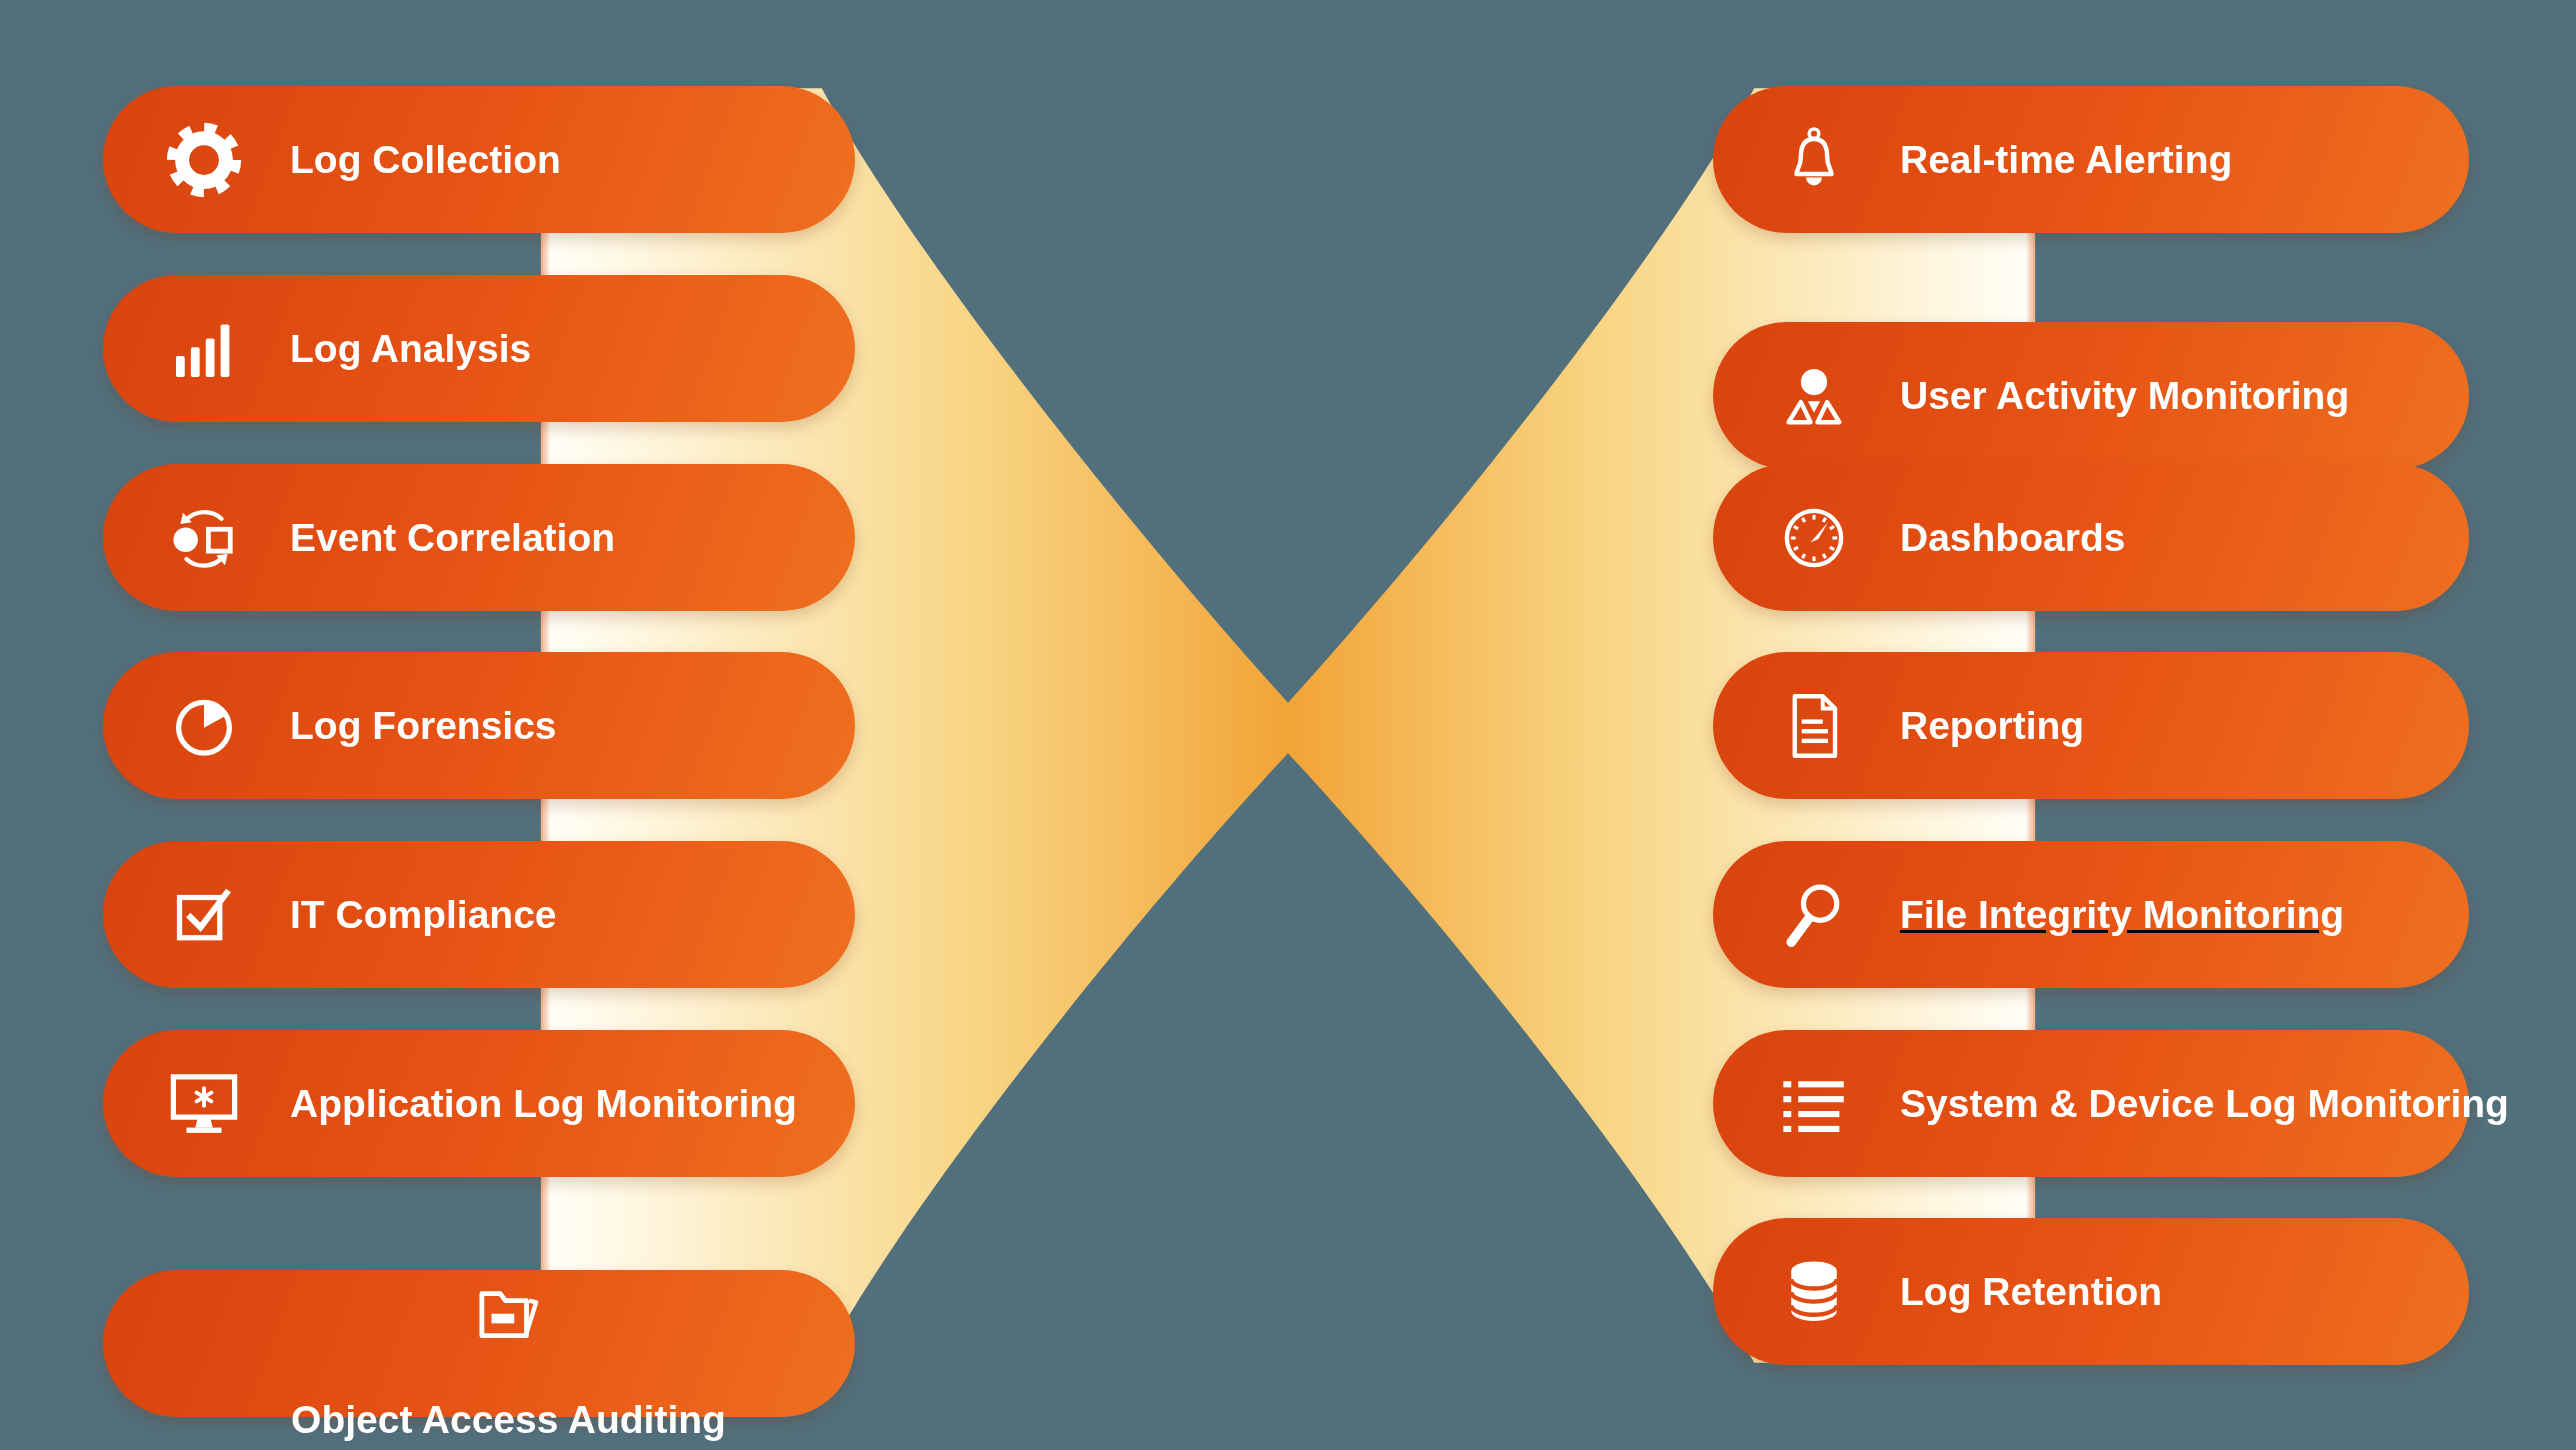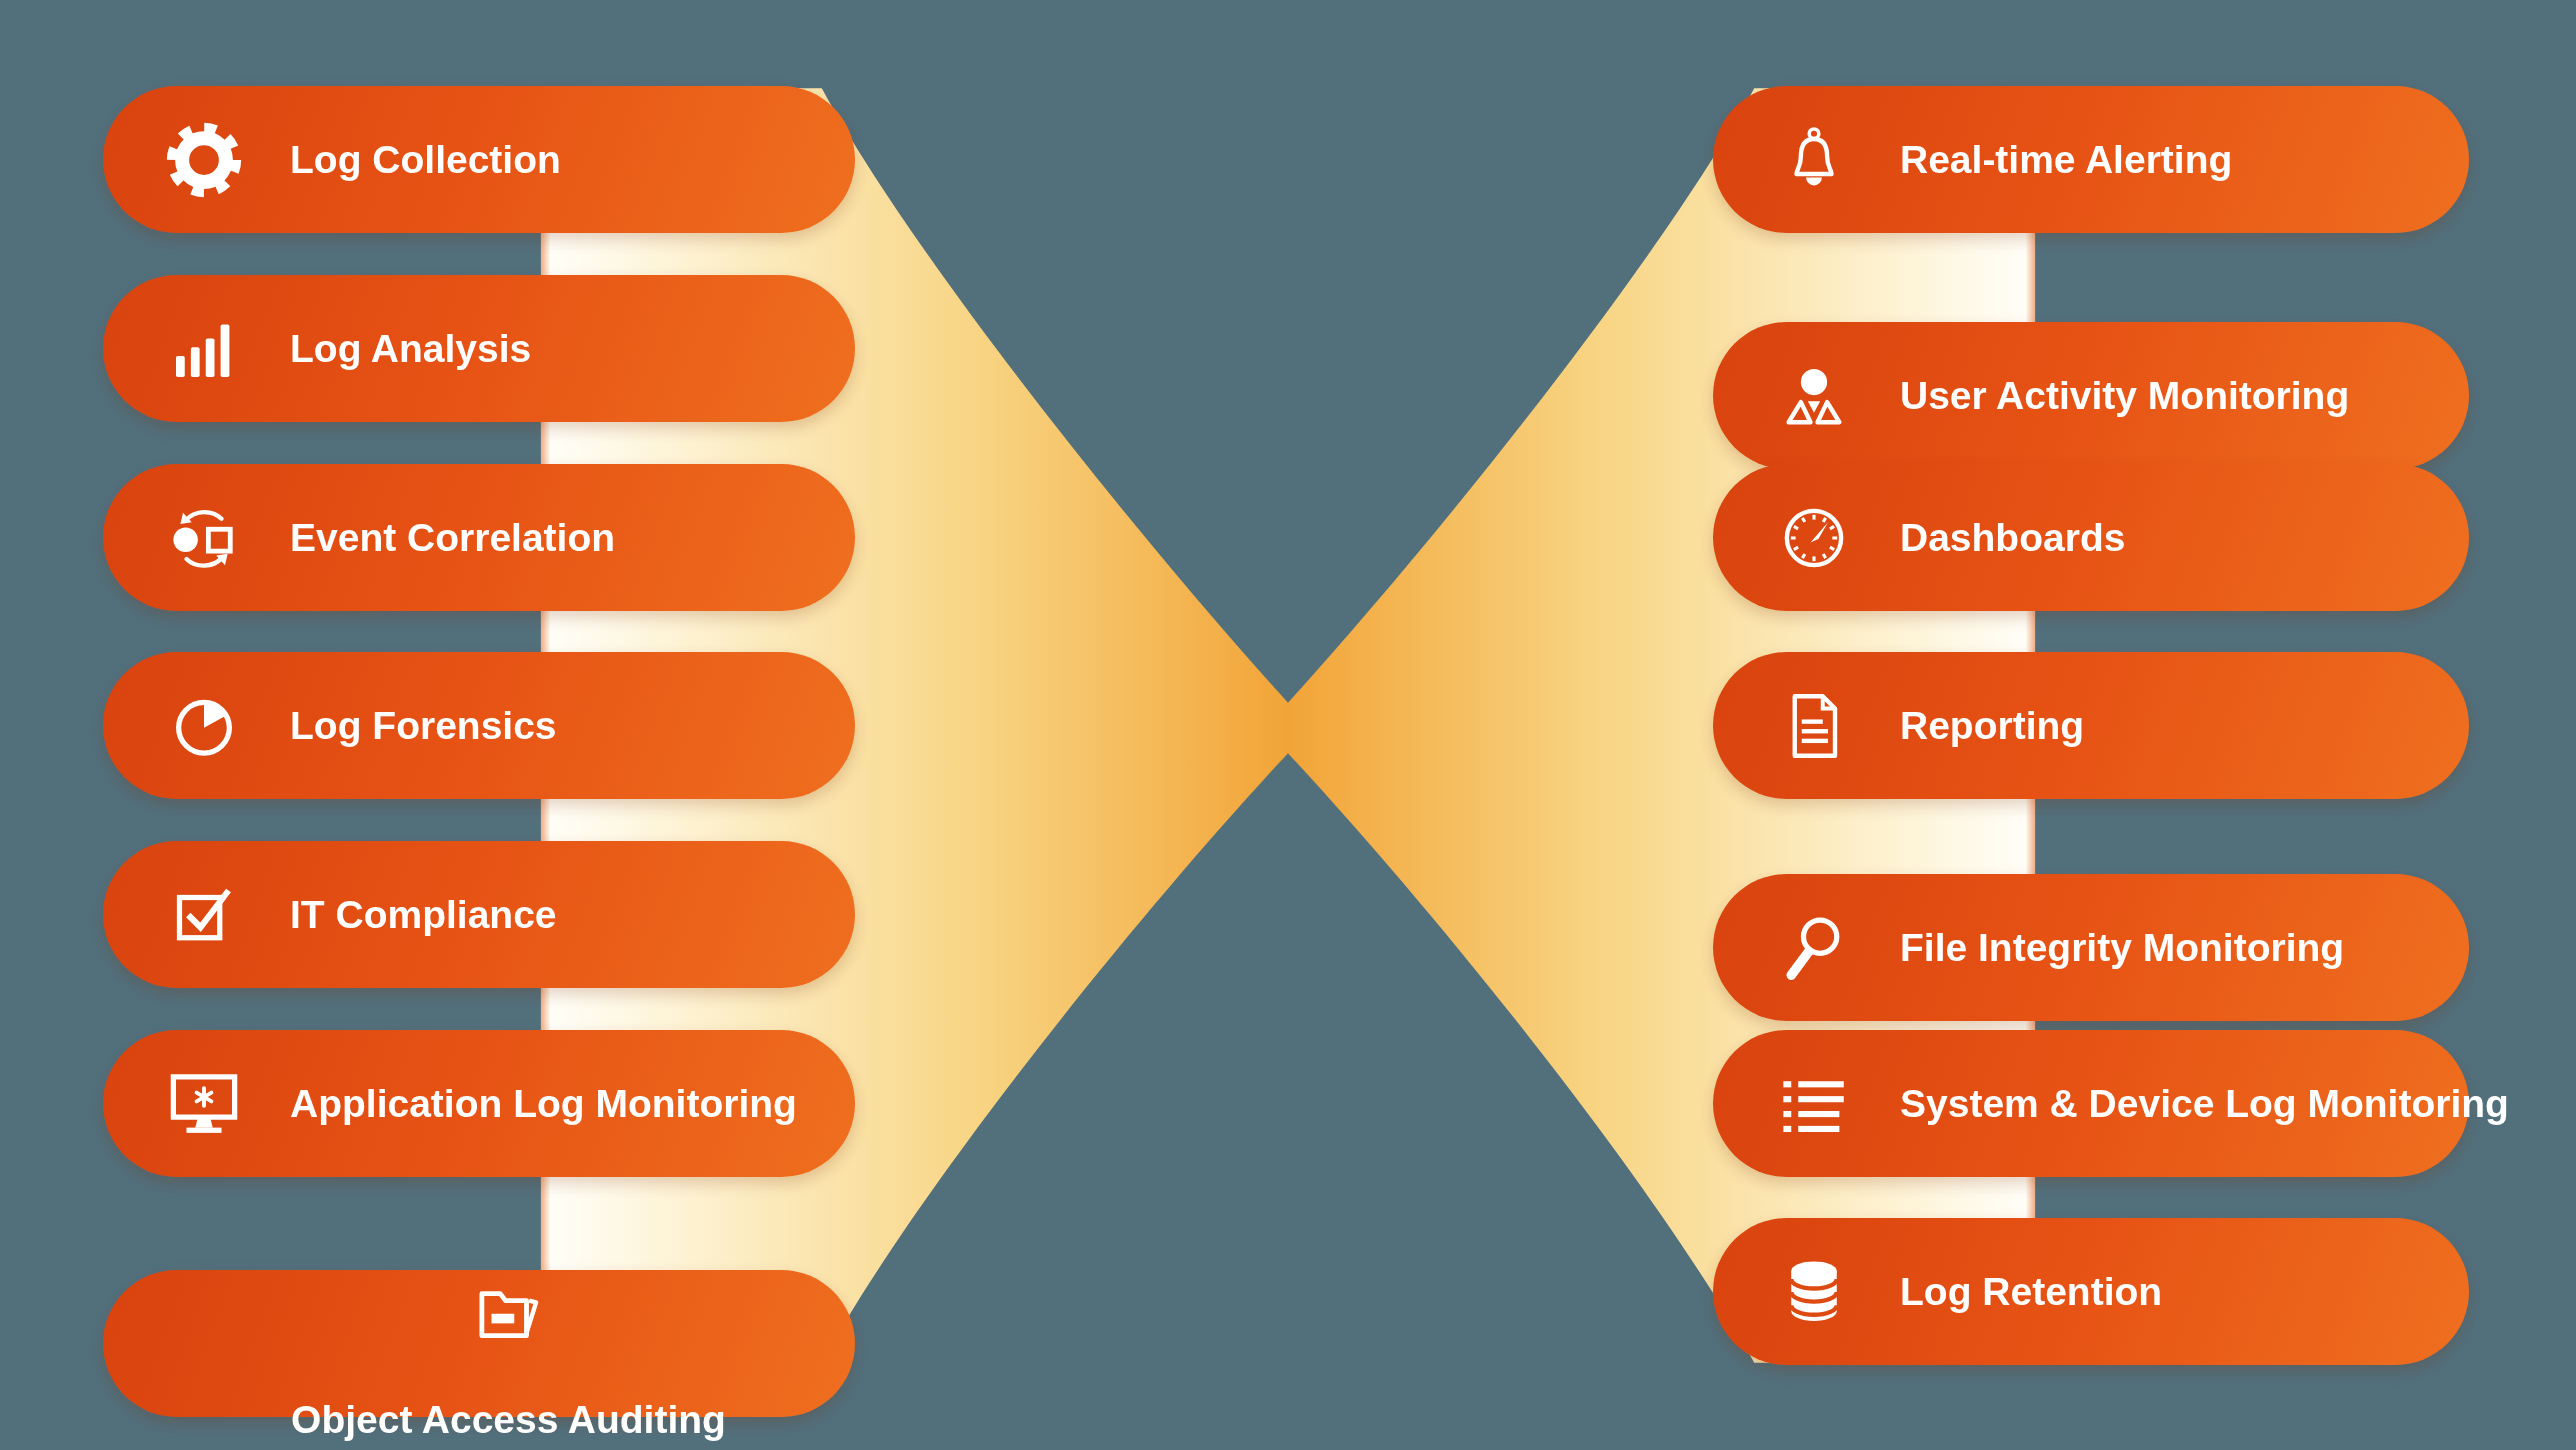--- a/index.html
+++ b/index.html
@@ -186,21 +186,21 @@
             <path d="M58 14 L58 28 L72 28" fill="none" stroke="#fff" stroke-width="4.5"></path>
             <g stroke="#fff" stroke-width="5">
               <line x1="34" y1="43" x2="58" y2="43"></line>
               <line x1="34" y1="54" x2="64" y2="54"></line>
               <line x1="34" y1="65" x2="64" y2="65"></line>
             </g>
           </svg>
         </span>
         <span class="label">Reporting</span>
       </div>
-      <div class="pill right-col" style="top: 874px;">
+      <div class="pill right-col" style="top: 841px; text-decoration: underline;">
         <span class="icon">
           <svg viewBox="0 0 96 96">
             <circle cx="55" cy="35" r="19" fill="none" stroke="#fff" stroke-width="6"></circle>
             <line x1="42" y1="52" x2="22" y2="79" stroke="#fff" stroke-width="11" stroke-linecap="round"></line>
           </svg>
         </span>
         <span class="label">File Integrity Monitoring</span>
       </div>
       <div class="pill right-col" style="top: 1030px;">
         <span class="icon">

